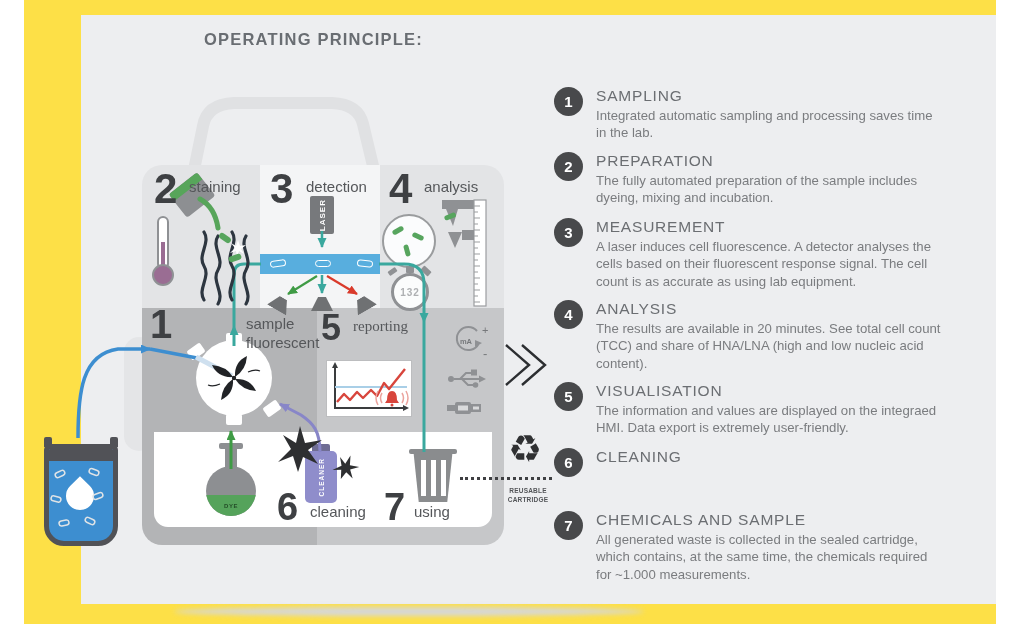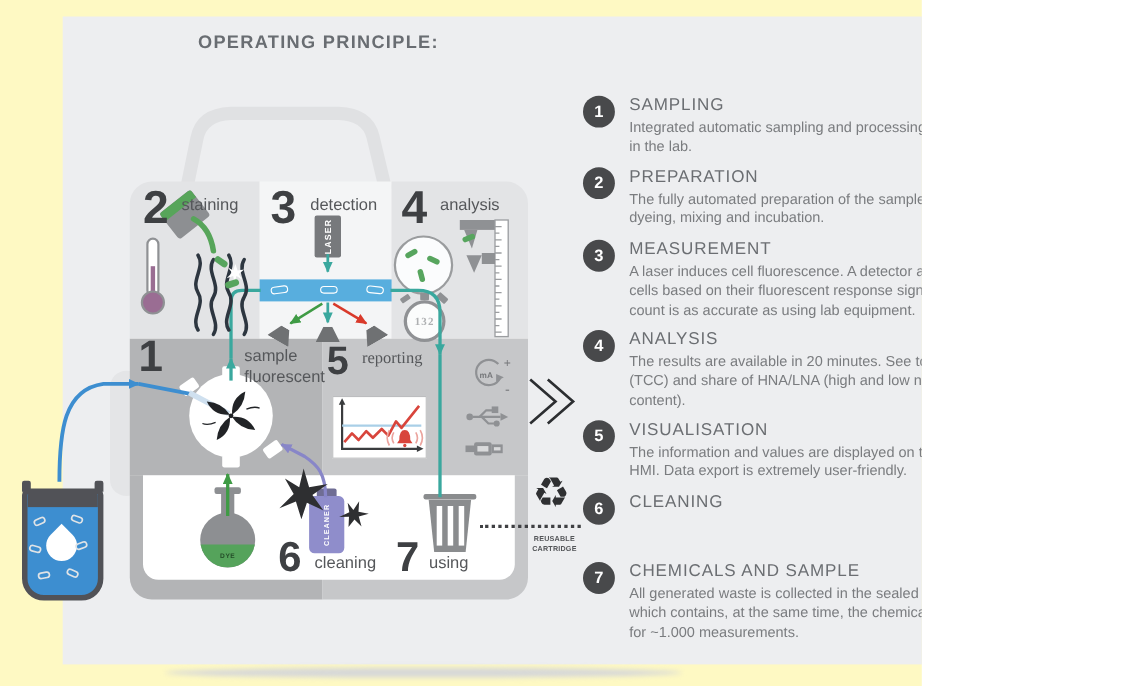--- a/index.html
+++ b/index.html
@@ -1,19 +1,19 @@
 <!DOCTYPE html>
 <html><head>
 <meta charset="utf-8">
 <style>
   * { margin:0; padding:0; box-sizing:border-box; }
   html,body { background:#fff; }
   .stage {
-    position:relative; width:838px; height:624px; overflow:hidden;
-    background:#fef9c3; font-family:"Liberation Sans", sans-serif;
+    position:relative; width:972px; height:624px; overflow:hidden;
+    background:#fde047; font-family:"Liberation Sans", sans-serif;margin-left:24px;
   }
   .abs { position:absolute; }
   .panel { left:57px; top:15px; width:947px; height:589px; background:#edeef0; z-index:0; }
   .bottom-shadow { left:150px; top:607px; width:470px; height:9px; background:#d6d7d8;
     border-radius:50%; filter:blur(2.5px); z-index:0; }
   .page-title { left:180px; top:30px; font-size:16.5px; font-weight:700; letter-spacing:1.2px;
     color:#696d72; z-index:6; }
 
   
   .backplate { left:100px; top:337px; width:30px; height:114px; background:#e4e5e7; border-radius:16px; z-index:1; }
@@ -43,21 +43,21 @@
   .laser-box { left:286px; top:196px; width:24px; height:38px; background:#77797c; border-radius:2px;
     display:flex; align-items:center; justify-content:center; }
   .vtext { writing-mode:vertical-rl; transform:rotate(180deg); color:#fff; font-weight:700; letter-spacing:1px; }
   .laser-box .vtext { font-size:8px; }
   .channel { left:236px; top:254px; width:120px; height:20px; background:#58aede; }
   .detector { width:22px; height:14px; background:#6f7173; clip-path:polygon(32% 0,68% 0,100% 100%,0 100%); }
 
   .magnifier { left:358px; top:214px; width:54px; height:54px; border-radius:50%; border:2.5px solid #9a9c9e; background:#fbfcfd; }
   .stopwatch { left:367px; top:273px; width:38px; height:38px; border-radius:50%; border:3px solid #8f9194; background:#fbfcfc;
     display:flex; align-items:center; justify-content:center; }
-  .stopwatch span { font-family:Liberation Serif, serif; font-size:10px; font-weight:700; color:#aeb0b2; letter-spacing:1px; }
+  .stopwatch span { font-family:Liberation Sans, sans-serif; font-size:10px; font-weight:700; color:#aeb0b2; letter-spacing:1px; }
   .sw-btn { background:#8f9194; border-radius:1px; }
 
   .chartbox { left:302px; top:360px; width:86px; height:57px; background:#fff; border:1px solid #bcbdbf; }
 
   .valve-circle { left:172px; top:340px; width:76px; height:76px; border-radius:50%; background:#fff; }
   .valve-port { width:16px; height:11px; background:#fff; border-radius:2px; }
 
   .flask-lip { left:195px; top:443px; width:24px; height:6px; background:#8d8f92; border-radius:2px; }
   .flask-neck { left:201px; top:447px; width:12px; height:26px; background:#8d8f92; }
   .flask-bulb { left:182px; top:466px; width:50px; height:50px; border-radius:50%; background:#8d8f92; overflow:hidden; }

